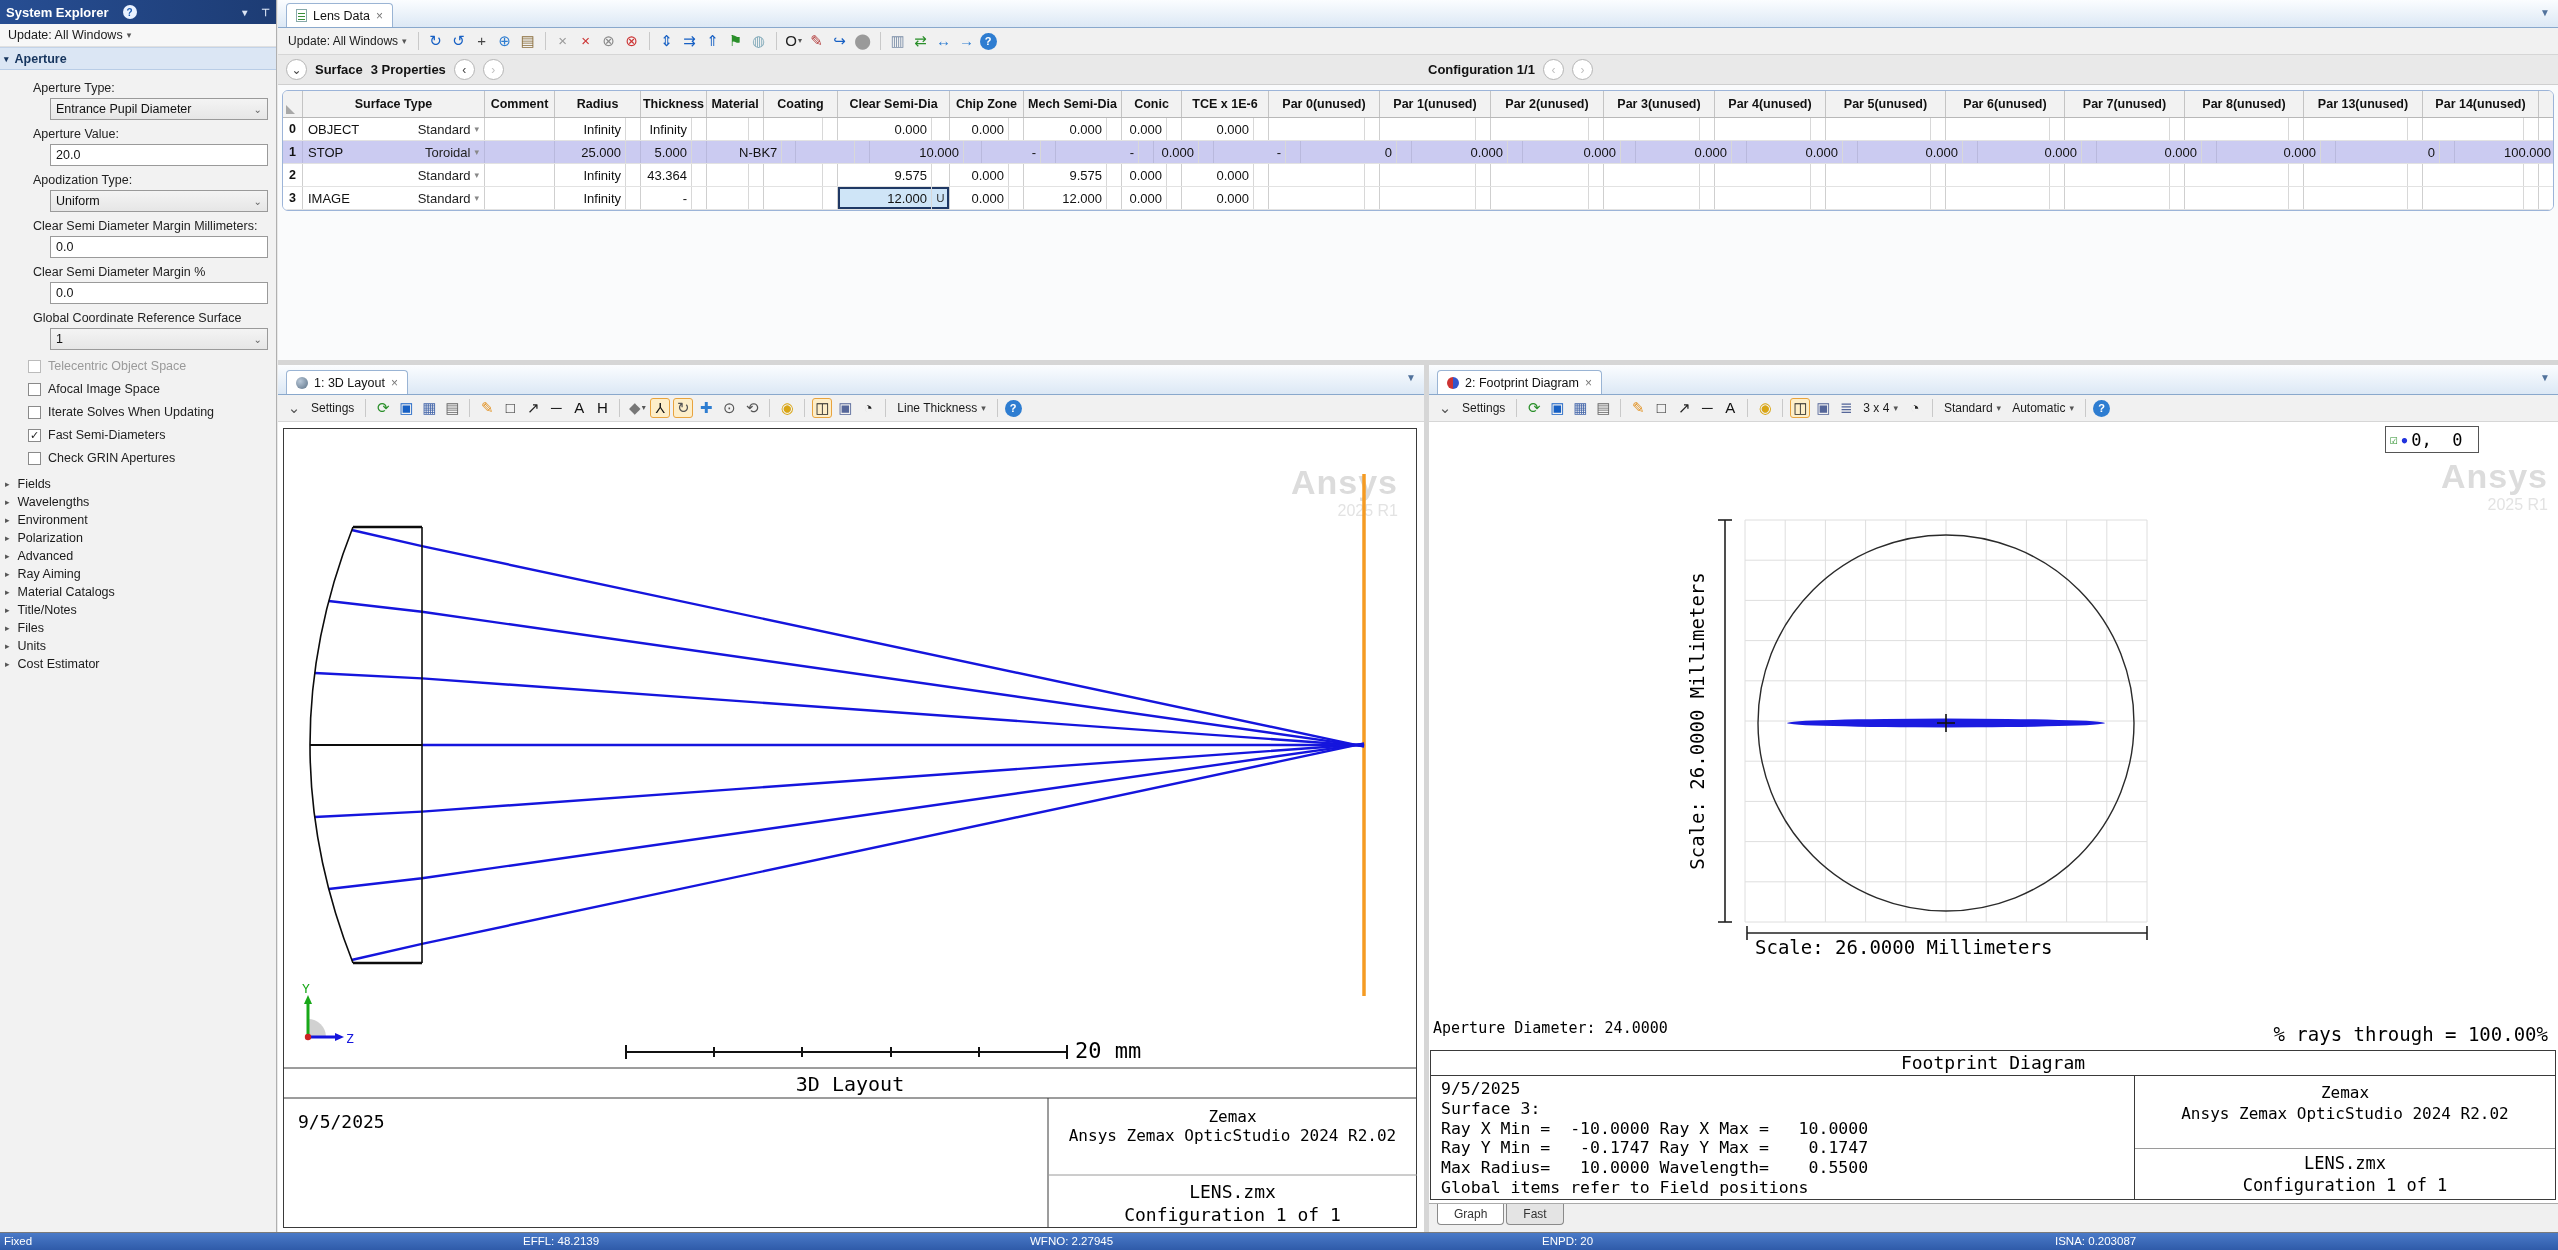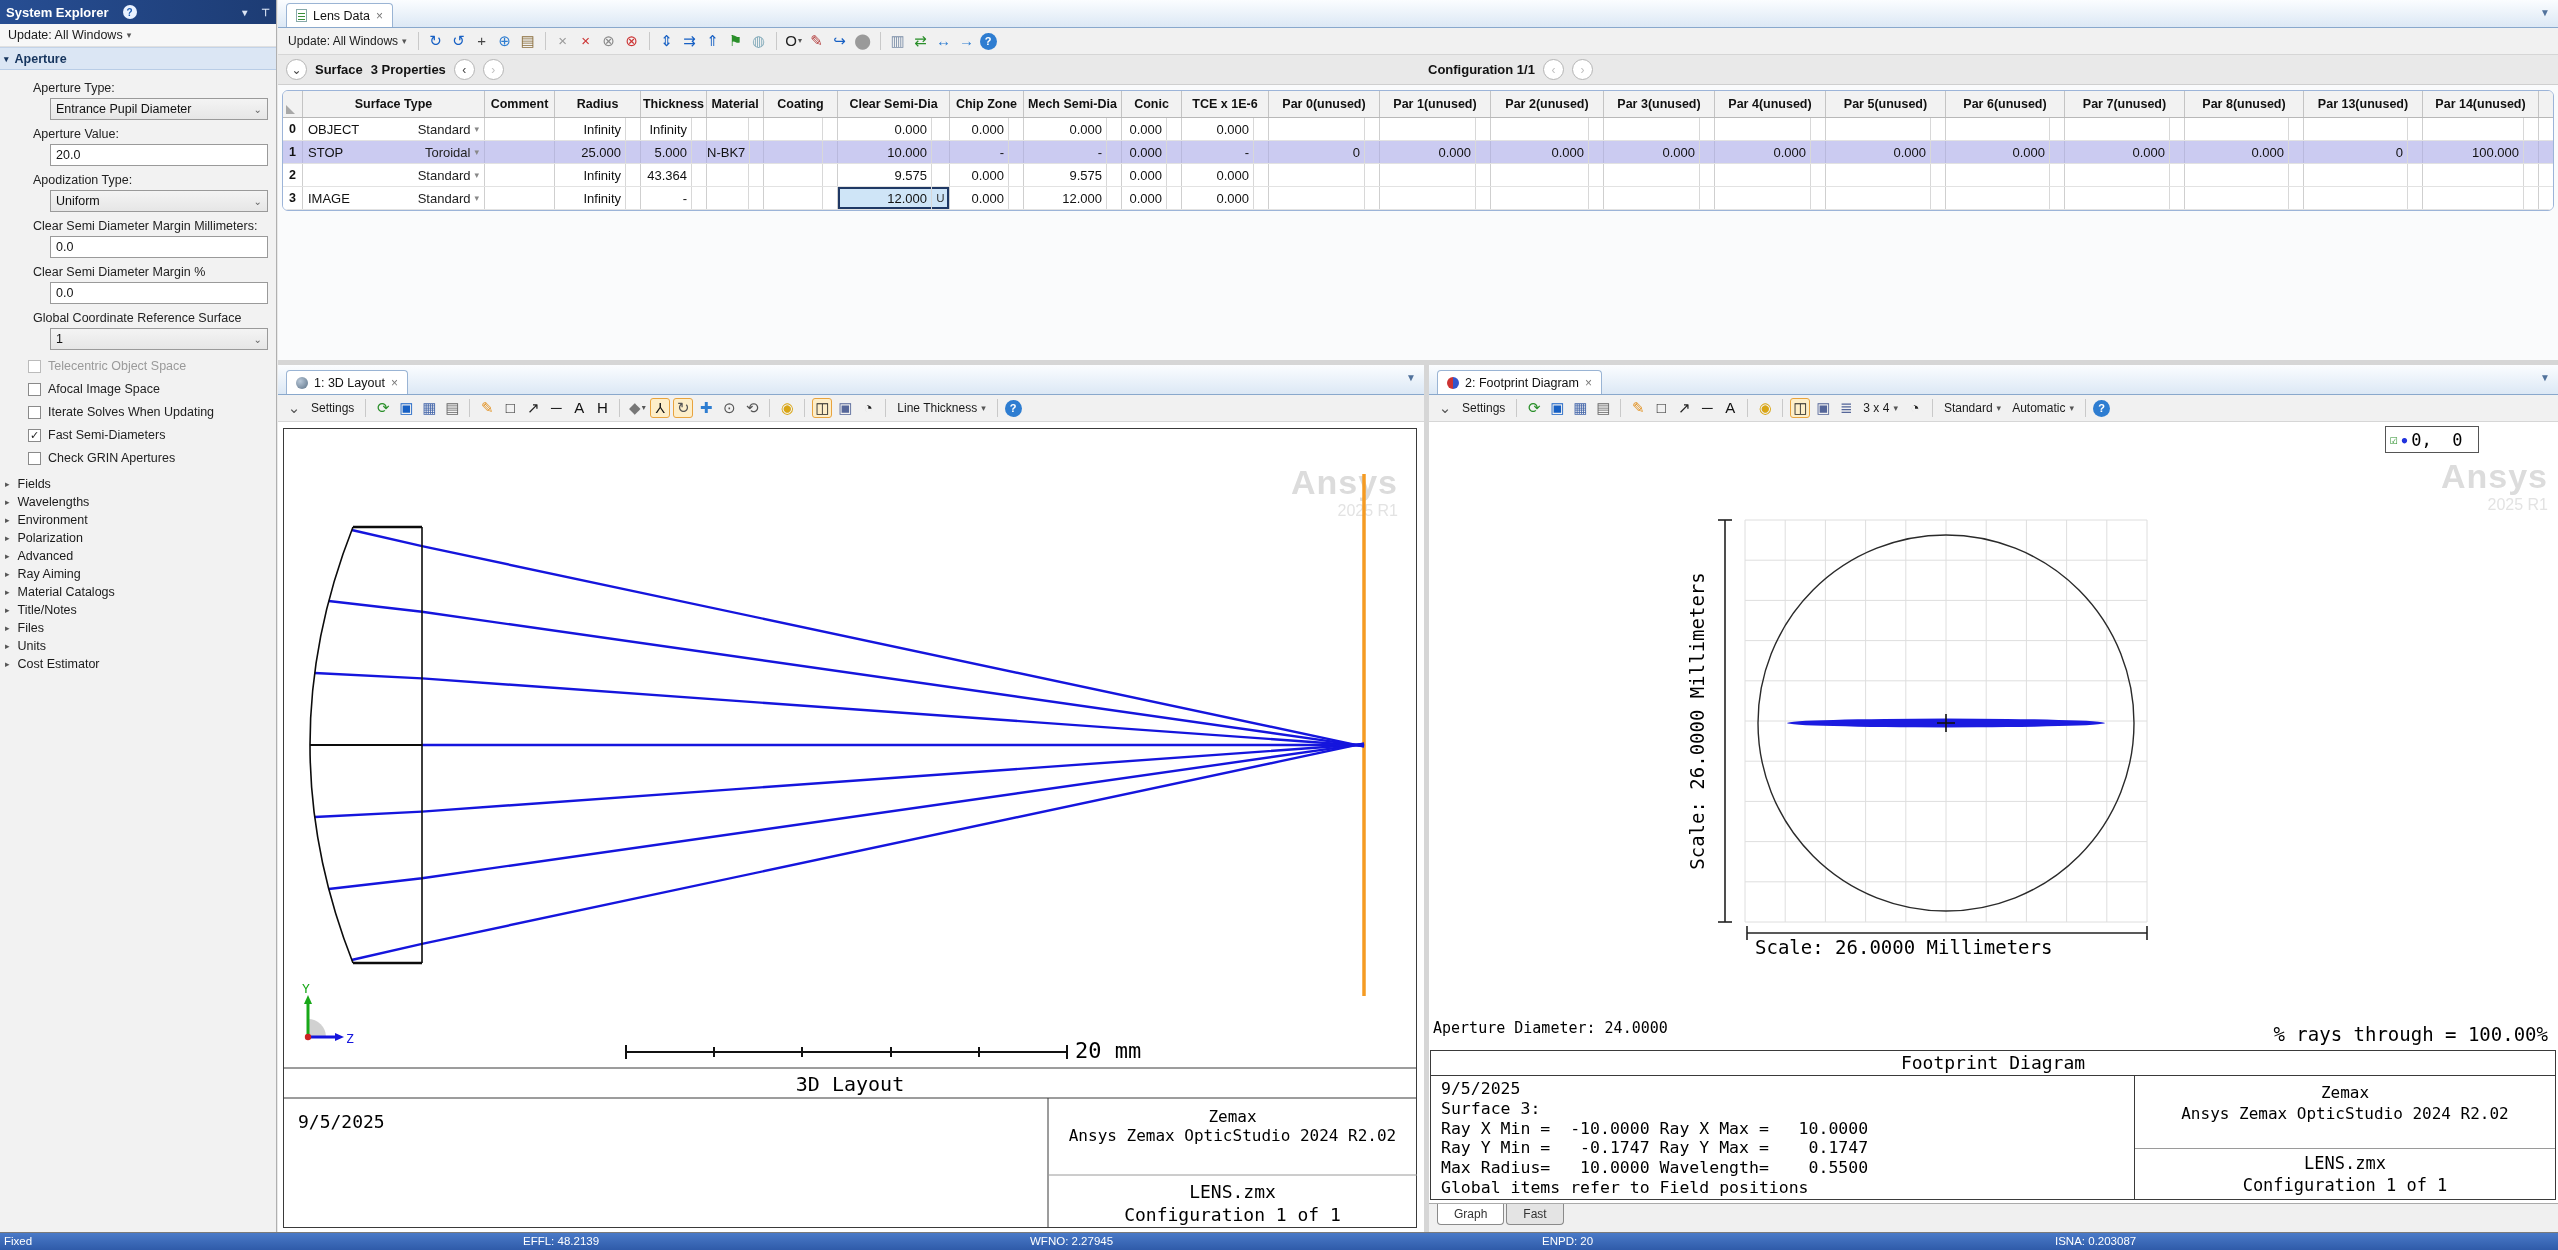--- a/index.html
+++ b/index.html
@@ -490,21 +490,21 @@
             <span class="val"></span>
           </div>
           <div class="tcell" style="width: 86px; flex: 0 0 86px;">
             <span class="val">25.000</span>
             <span class="solve" style="width: 15px; flex: 0 0 15px;"></span>
           </div>
           <div class="tcell" style="width: 66px; flex: 0 0 66px;">
             <span class="val">5.000</span>
             <span class="solve" style="width: 15px; flex: 0 0 15px;"></span>
           </div>
-          <div class="tcell" style="width: 57px; flex: 0 0 57px;">
+          <div class="tcell" style="width: 57px; flex: 0 0 57px; margin-left: 32px;">
             <span class="val">N-BK7</span>
             <span class="solve" style="width: 15px; flex: 0 0 15px;"></span>
           </div>
           <div class="tcell" style="width: 74px; flex: 0 0 74px;">
             <span class="val"></span>
             <span class="solve" style="width: 15px; flex: 0 0 15px;"></span>
           </div>
           <div class="tcell" style="width: 112px; flex: 0 0 112px;">
             <span class="val">10.000</span>
             <span class="solve" style="width: 18px; flex: 0 0 18px;"></span>

